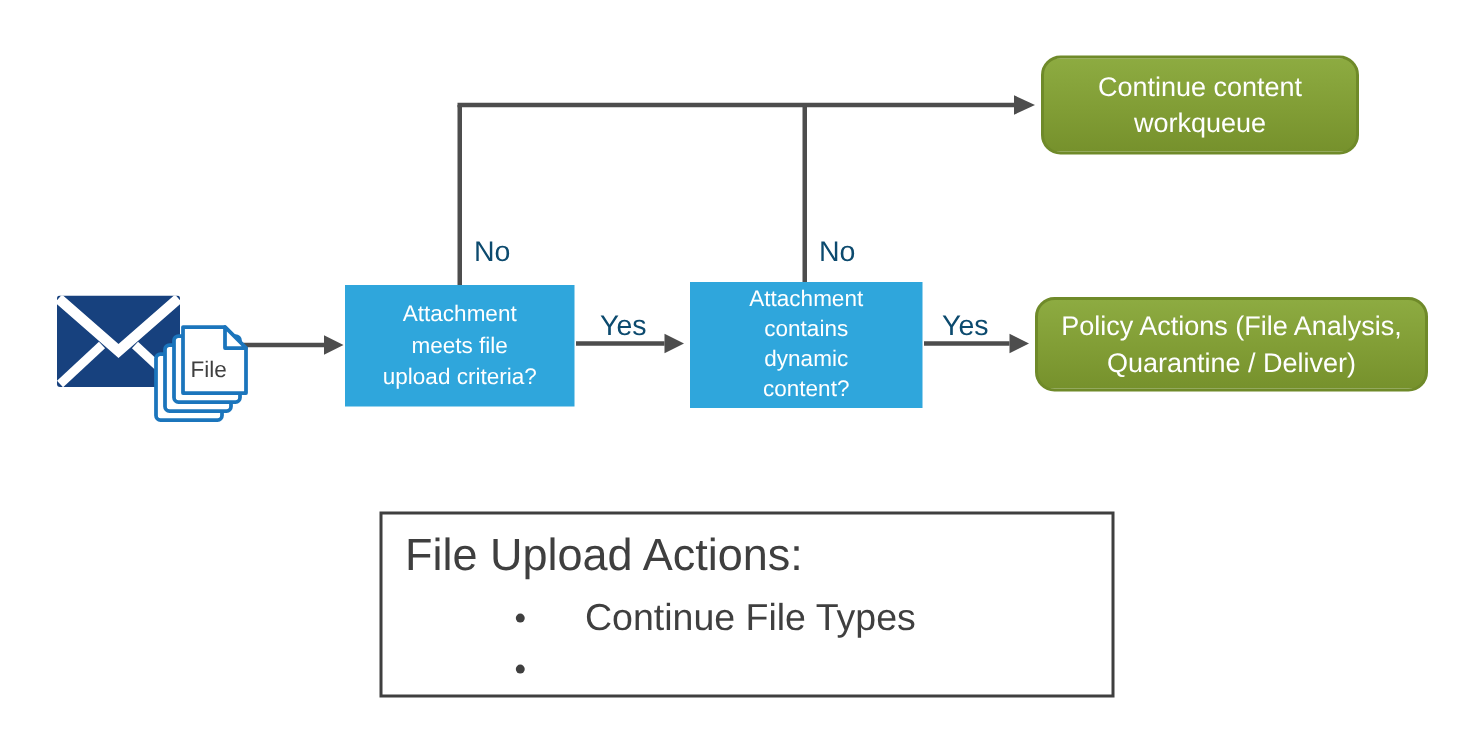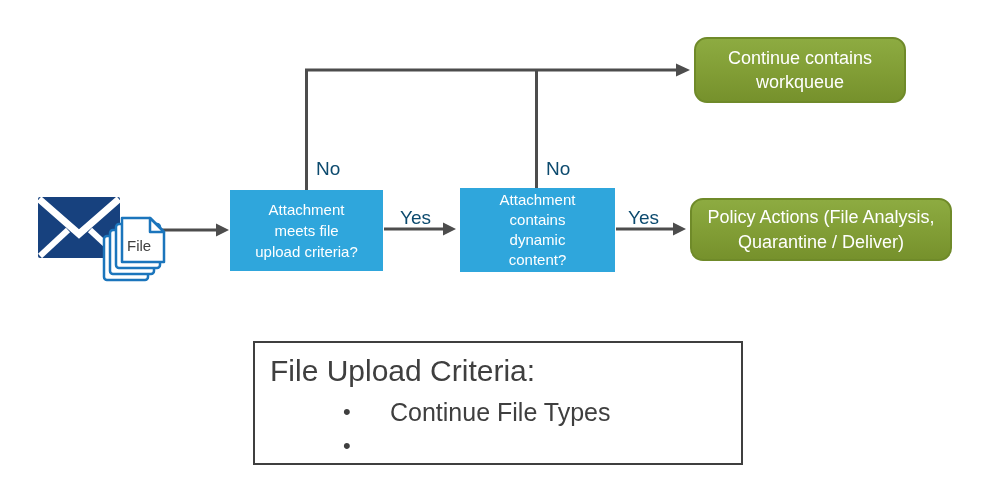--- a/index.html
+++ b/index.html
@@ -130,36 +130,36 @@
   </div>
 
   <div class="node-process" style="left:460px; top:188px; width:155px; height:84px; line-height:1.35;">
     <span>Attachment
 contains
 dynamic
 content?</span>
   </div>
 
   <div class="node-terminal" style="left:694px; top:37px; width:212px; height:66px;">
-    <span>Continue contains
+    <span>Continue content
 workqueue</span>
   </div>
 
   <div class="node-terminal" style="left:690px; top:198px; width:262px; height:63px;border-radius:13px;">
     <span>Policy Actions (File Analysis,
 Quarantine / Deliver)</span>
   </div>
 
   <div class="edge-label" style="left:316px; top:158px;">No</div>
   <div class="edge-label" style="left:546px; top:158px;">No</div>
   <div class="edge-label" style="left:400px; top:207px;">Yes</div>
   <div class="edge-label" style="left:628px; top:207px;">Yes</div>
 
   <div id="criteria-box">
-    <div id="criteria-title">File Upload Criteria:</div>
+    <div id="criteria-title">File Upload Actions:</div>
     <div class="criteria-bullet" id="criteria-bullet-0">
       <span class="marker">•</span>
       <span>Continue File Types</span>
     </div>
     <div class="criteria-bullet" id="criteria-bullet-1">
       <span class="marker">•</span>
     </div>
   </div>
 
 </div>

